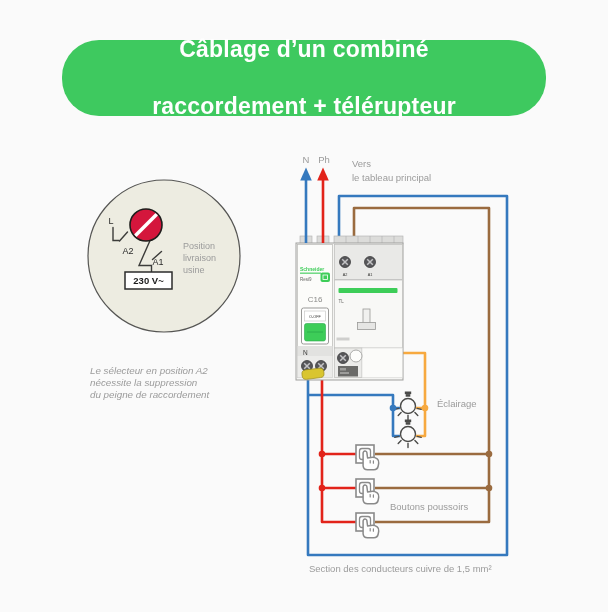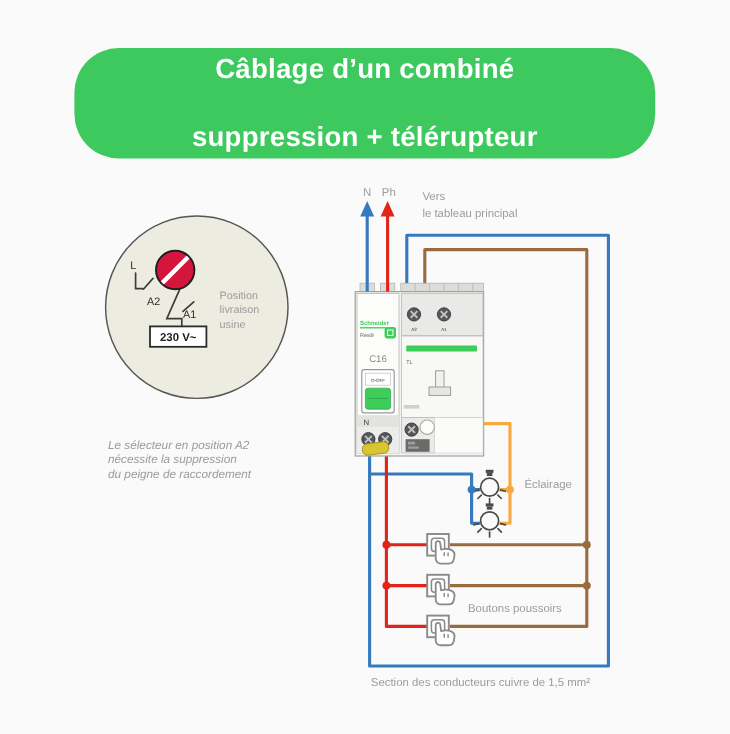--- a/index.html
+++ b/index.html
@@ -1,19 +1,19 @@
 <!DOCTYPE html>
 <html style="--c-banner_green: #3ec95f; --c-schneider_green: #3dcd58; --c-wire_blue: #3579be; --c-wire_red: #e2231a; --c-wire_brown: #9a6b3f; --c-wire_orange: #f7a93f; --c-label_gray: #9b9b9b; --c-inset_beige: #edece1; --c-knob_red: #d4163c;"><head>
 <meta charset="utf-8">
 <style>
   html,body{margin:0;padding:0;}
   body{background:#fafafa;font-family:"Liberation Sans",sans-serif;}
   .stage{position:relative;width:608px;height:612px;background:#fafafa;overflow:hidden;}
   .banner{
-    position:absolute;left:62px;top:40px;width:484px;height:92px;
+    position:absolute;left:62px;top:40px;width:484px;height:76px;
     background:var(--c-banner_green);border-radius:37px;
     display:flex;flex-direction:column;align-items:center;justify-content:center;gap:28px;
   }
   .banner div{
     color:#ffffff;font-size:23px;font-weight:bold;line-height:29px;
     letter-spacing:.2px;text-align:center;
   }
   svg{position:absolute;left:0;top:0;}
   
   .s-blue{stroke:var(--c-wire_blue);}   .f-blue{fill:var(--c-wire_blue);}
@@ -38,21 +38,21 @@
   .icon-stroke{stroke:#4a4a48;stroke-width:1.4;fill:none;stroke-linecap:round;}
   .btn-stroke{stroke:#8a8a8a;fill:#ffffff;}
 </style>
 </head>
 <body>
 
 <div class="stage">
 
   <div class="banner">
     <div>Câblage d’un combiné</div>
-    <div>suppression + télérupteur</div>
+    <div>raccordement + télérupteur</div>
   </div>
 
   <svg width="608" height="612" viewBox="0 0 608 612">
     <defs>
       <clipPath id="knobclip">
           <circle cx="146" cy="225" r="15.2"></circle>
         </clipPath>
 
       <g id="bulb">
         <rect x="-3.2" y="-14.5" width="6.4" height="2.6" fill="#4a4a48"></rect>

